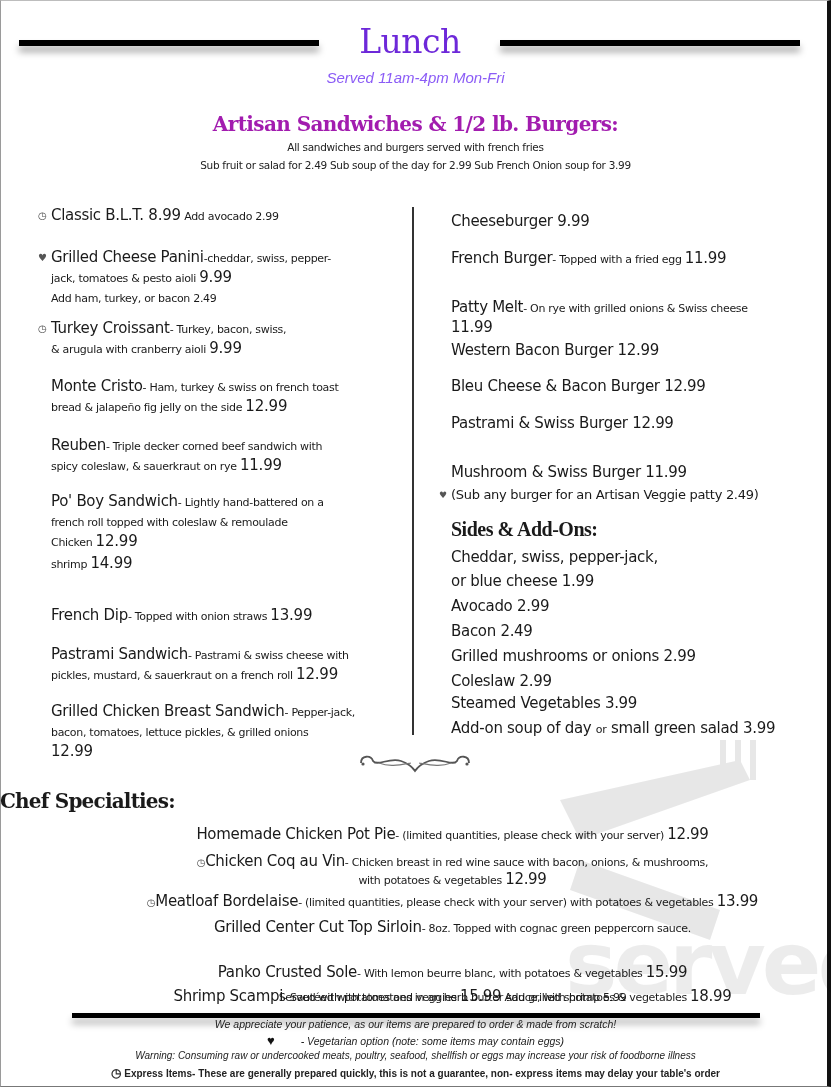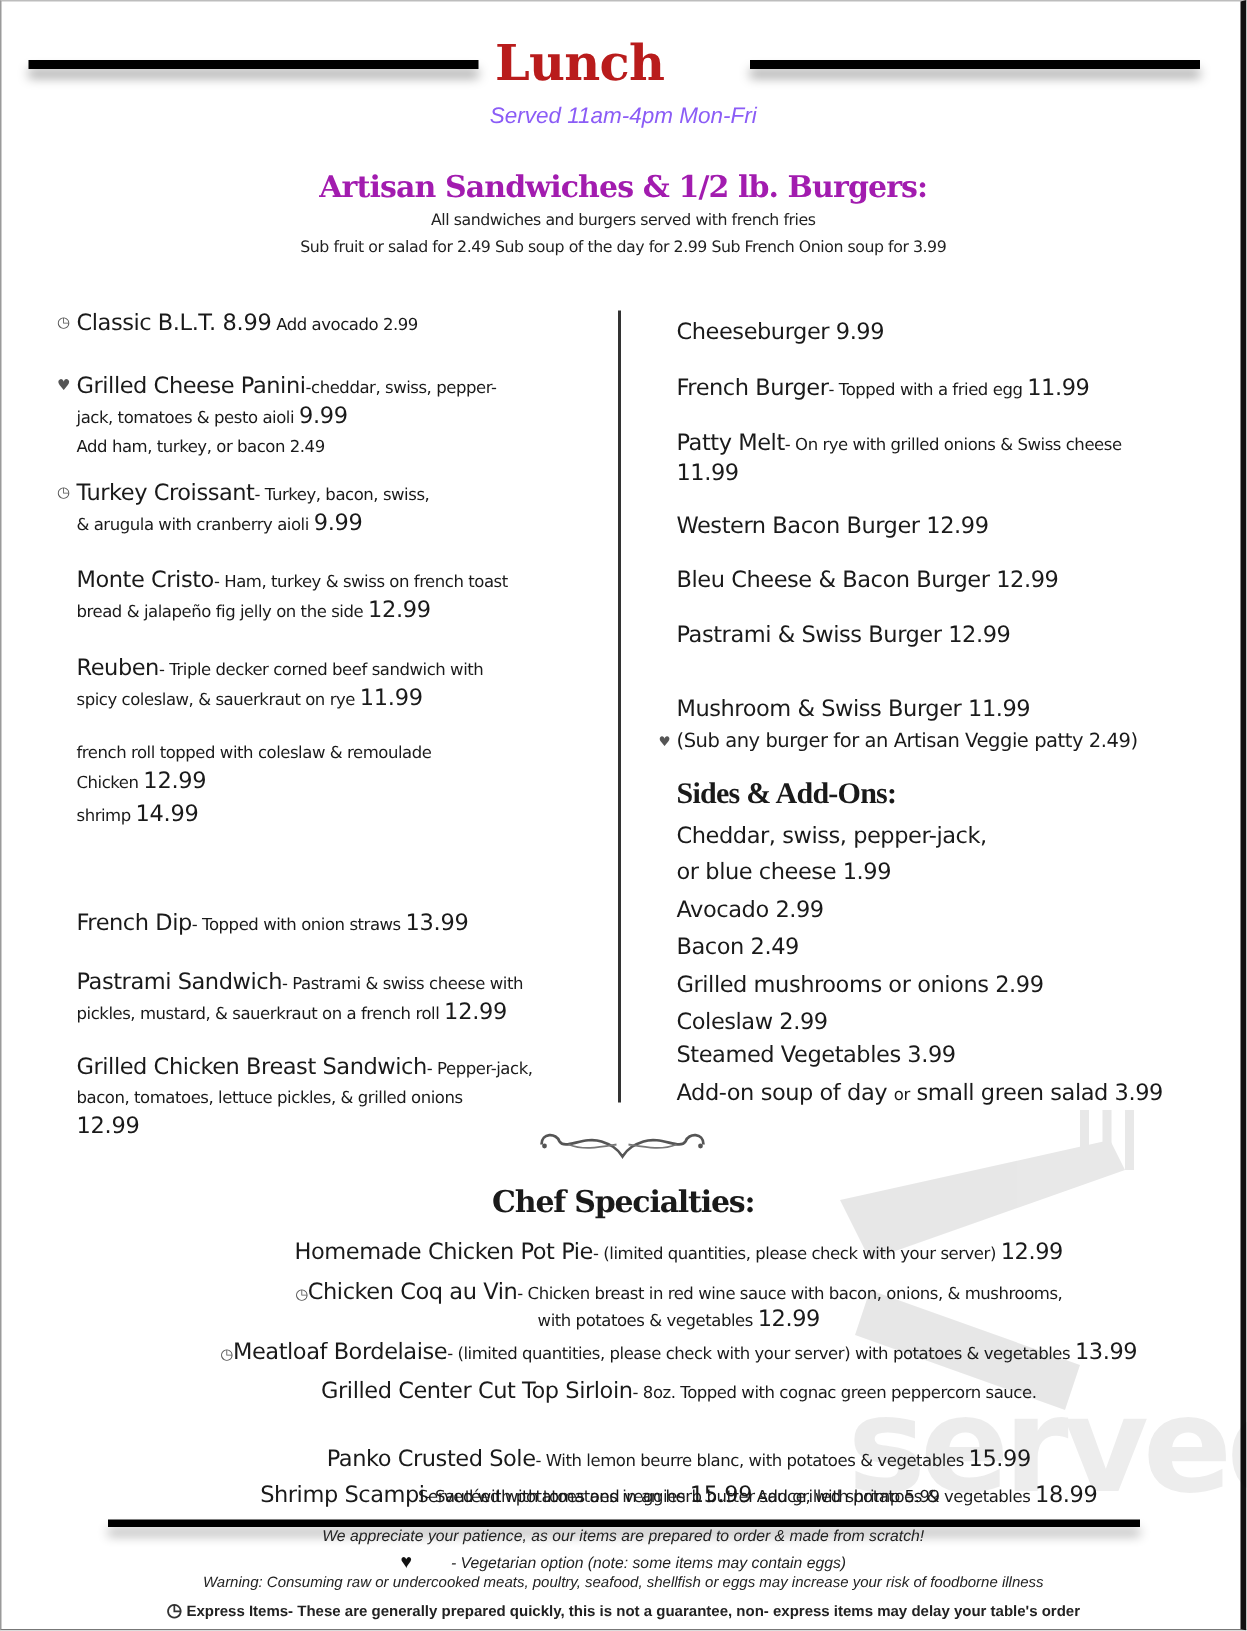--- a/index.html
+++ b/index.html
@@ -13,22 +13,22 @@
     border-right: 4px solid #111; border-bottom: 1px solid #777;
   }
   .title-row { position: absolute; top: 22px; left: 0; width: 831px; height: 46px; }
   .rule-l, .rule-r {
     position: absolute; top: 18px; height: 6px; background: #000;
     box-shadow: 0 6px 7px rgba(0,0,0,0.35);
   }
   .rule-l { left: 19px; width: 300px; }
   .rule-r { left: 500px; width: 300px; }
   .title {
-    position: absolute; left: 330px; width: 160px; top: 0; 
-    font-family: "DejaVu Serif", serif; font-weight: bold; font-size: 33px; letter-spacing: -0.5px; color: #b91c1c;
+    position: absolute; left: 330px; width: 160px; top: 0; text-align: center;
+    font-family: "DejaVu Serif", serif; font-weight: normal; font-size: 33px; letter-spacing: -0.5px; color: #6d28d9;
   }
   .served { position: absolute; top: 69px; width: 831px; text-align: center;
     font-family: "Liberation Sans", sans-serif; font-style: italic; font-size: 15px; color: #8b5cf6; }
   .h-sand { position: absolute; top: 112px; width: 831px; text-align: center;
     font-family: "DejaVu Serif", serif; font-weight: bold; font-size: 20px; letter-spacing: -0.6px; color: #a21caf; }
   .sub1, .sub2 { position: absolute; width: 831px; text-align: center;
     font-family: "DejaVu Sans", sans-serif; font-size: 10.5px; letter-spacing: -0.3px; color: #222; }
   .sub1 { top: 141px; }
   .sub2 { top: 159px; }
 
@@ -47,21 +47,21 @@
 
   .r-item { position: absolute; left: 17px; font-size: 15px; letter-spacing: -0.3px; line-height: 18px; white-space: nowrap; }
   .r-item .desc { font-size: 11px; }
 
   .h-sides { position: absolute; left: 17px; top: 308px; font-family: Liberation Serif, serif; font-weight: bold; font-size: 20px; letter-spacing: -0.5px; }
   .side { position: absolute; left: 17px; font-size: 15px; letter-spacing: -0.3px; white-space: nowrap; }
   .side .small { font-size: 11px; }
 
   .ornament { position: absolute; left: 355px; top: 751px; width: 120px; height: 24px; }
 
-  .h-chef { position: absolute; top: 789px; width: 831px; text-align: center; font-family: "DejaVu Serif", serif; font-weight: bold; font-size: 20px; letter-spacing: -0.8px; }
+  .h-chef { position: absolute; top: 789px; width: 831px; text-align: left; font-family: "DejaVu Serif", serif; font-weight: bold; font-size: 20px; letter-spacing: -0.8px; }
   .chef { position: absolute; width: 831px; text-align: center; font-size: 15px; letter-spacing: -0.3px; white-space: nowrap; line-height: 18px; padding-left: 37px; }
   .chef .desc { font-size: 11px; }
 
   .hrule-bot { position: absolute; left: 72px; top: 1013px; width: 688px; height: 5px; background: #000; box-shadow: 0 6px 7px rgba(0,0,0,0.3); }
   .foot { position: absolute; width: 831px; text-align: center; font-family: "Liberation Sans", sans-serif; font-style: italic; font-size: 10.5px; color: #222; white-space: nowrap; }
   .foot-bold { font-style: normal; font-weight: bold; }
 
   .watermark { position: absolute; left: 540px; top: 740px; width: 260px; height: 280px; pointer-events: none; opacity: 0.09; }
   .wm-text { position: absolute; left: 565px; top: 912px; font-family: "DejaVu Sans", sans-serif; font-weight: bold; font-size: 88px; color: #000; opacity: 0.07; letter-spacing: -4px; }
 </style>
@@ -116,20 +116,21 @@
     <span class="line"><span class="name">Monte Cristo</span><span class="desc">- Ham, turkey &amp; swiss on french toast</span></span>
     <span class="line"><span class="desc">bread &amp; jalapeño fig jelly on the side </span><span class="price">12.99</span></span>
   </div>
 
   <div class="item" style="position:absolute;top:230px;">
     <span class="line"><span class="name">Reuben</span><span class="desc">- Triple decker corned beef sandwich with</span></span>
     <span class="line"><span class="desc">spicy coleslaw, &amp; sauerkraut on rye </span><span class="price">11.99</span></span>
   </div>
 
   <div class="item" style="position:absolute;top:286px;">
+    <span class="line"><span class="name">Po' Boy Sandwich</span><span class="desc">- Lightly hand-battered on a</span></span>
     <span class="line"><span class="desc">french roll topped with coleslaw &amp; remoulade</span></span>
     <span class="line"><span class="sub">Chicken </span><span class="price">12.99</span></span>
     <span class="line" style="margin-top:2px;"><span class="sub">shrimp </span><span class="price">14.99</span></span>
   </div>
 
   <div class="item" style="position:absolute;top:400px;">
     <span class="line"><span class="name">French Dip</span><span class="desc">- Topped with onion straws </span><span class="price">13.99</span></span>
   </div>
 
   <div class="item" style="position:absolute;top:439px;">
@@ -140,21 +141,21 @@
   <div class="item" style="position:absolute;top:496px;">
     <span class="line"><span class="name">Grilled Chicken Breast Sandwich</span><span class="desc">- Pepper-jack,</span></span>
     <span class="line"><span class="desc">bacon, tomatoes, lettuce pickles, &amp; grilled onions</span></span>
     <span class="line"><span class="price">12.99</span></span>
   </div>
 </div>
 
 <div class="col col-right">
   <div class="r-item" style="top:2px;">Cheeseburger 9.99</div>
   <div class="r-item" style="top:39px;"><span>French Burger</span><span class="desc">- Topped with a fried egg </span><span>11.99</span></div>
-  <div class="r-item" style="top:76px;"><span>Patty Melt</span><span class="desc">- On rye with grilled onions &amp; Swiss cheese</span><br><span>11.99</span></div>
+  <div class="r-item" style="top:88px;"><span>Patty Melt</span><span class="desc">- On rye with grilled onions &amp; Swiss cheese</span><br><span>11.99</span></div>
   <div class="r-item" style="top:131px;">Western Bacon Burger 12.99</div>
   <div class="r-item" style="top:167px;">Bleu Cheese &amp; Bacon Burger 12.99</div>
   <div class="r-item" style="top:204px;">Pastrami &amp; Swiss Burger 12.99</div>
   <div class="r-item" style="top:241px;margin-top:12px;">Mushroom &amp; Swiss Burger 11.99</div>
   <div class="r-item" style="top:276px;font-size:13px;">
     <span style="position:absolute;left:-12px;top:0;font-size:9px;color:#555;">♥</span>
     <span>(Sub any burger for an Artisan Veggie patty 2.49)</span>
   </div>
 
   <div class="h-sides">Sides &amp; Add-Ons:</div>

